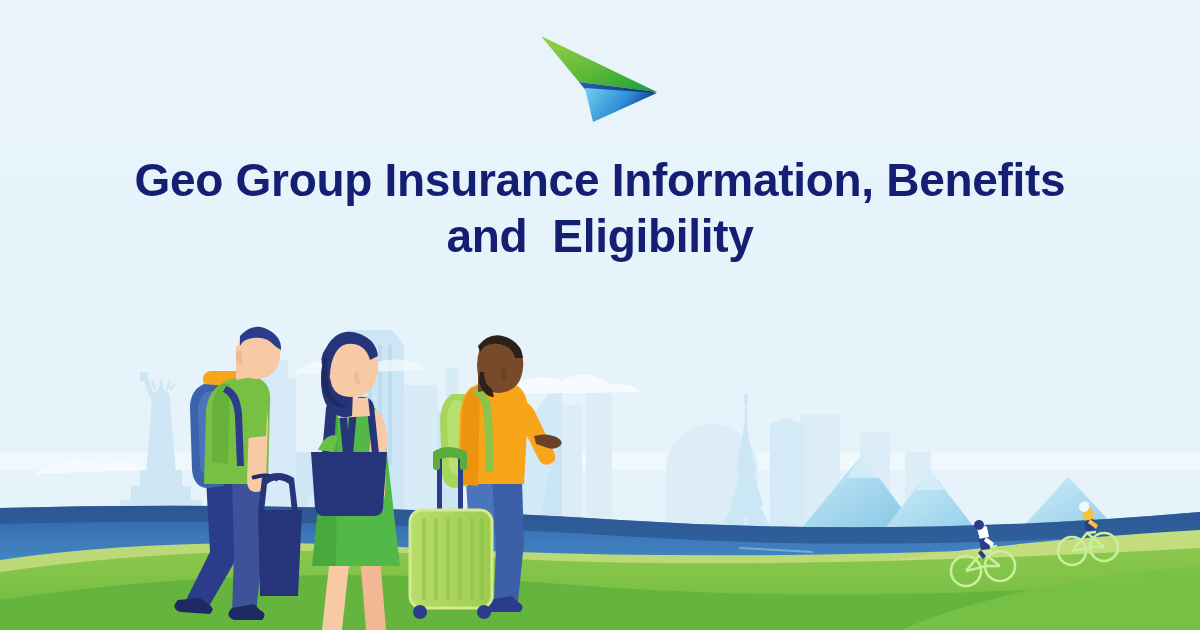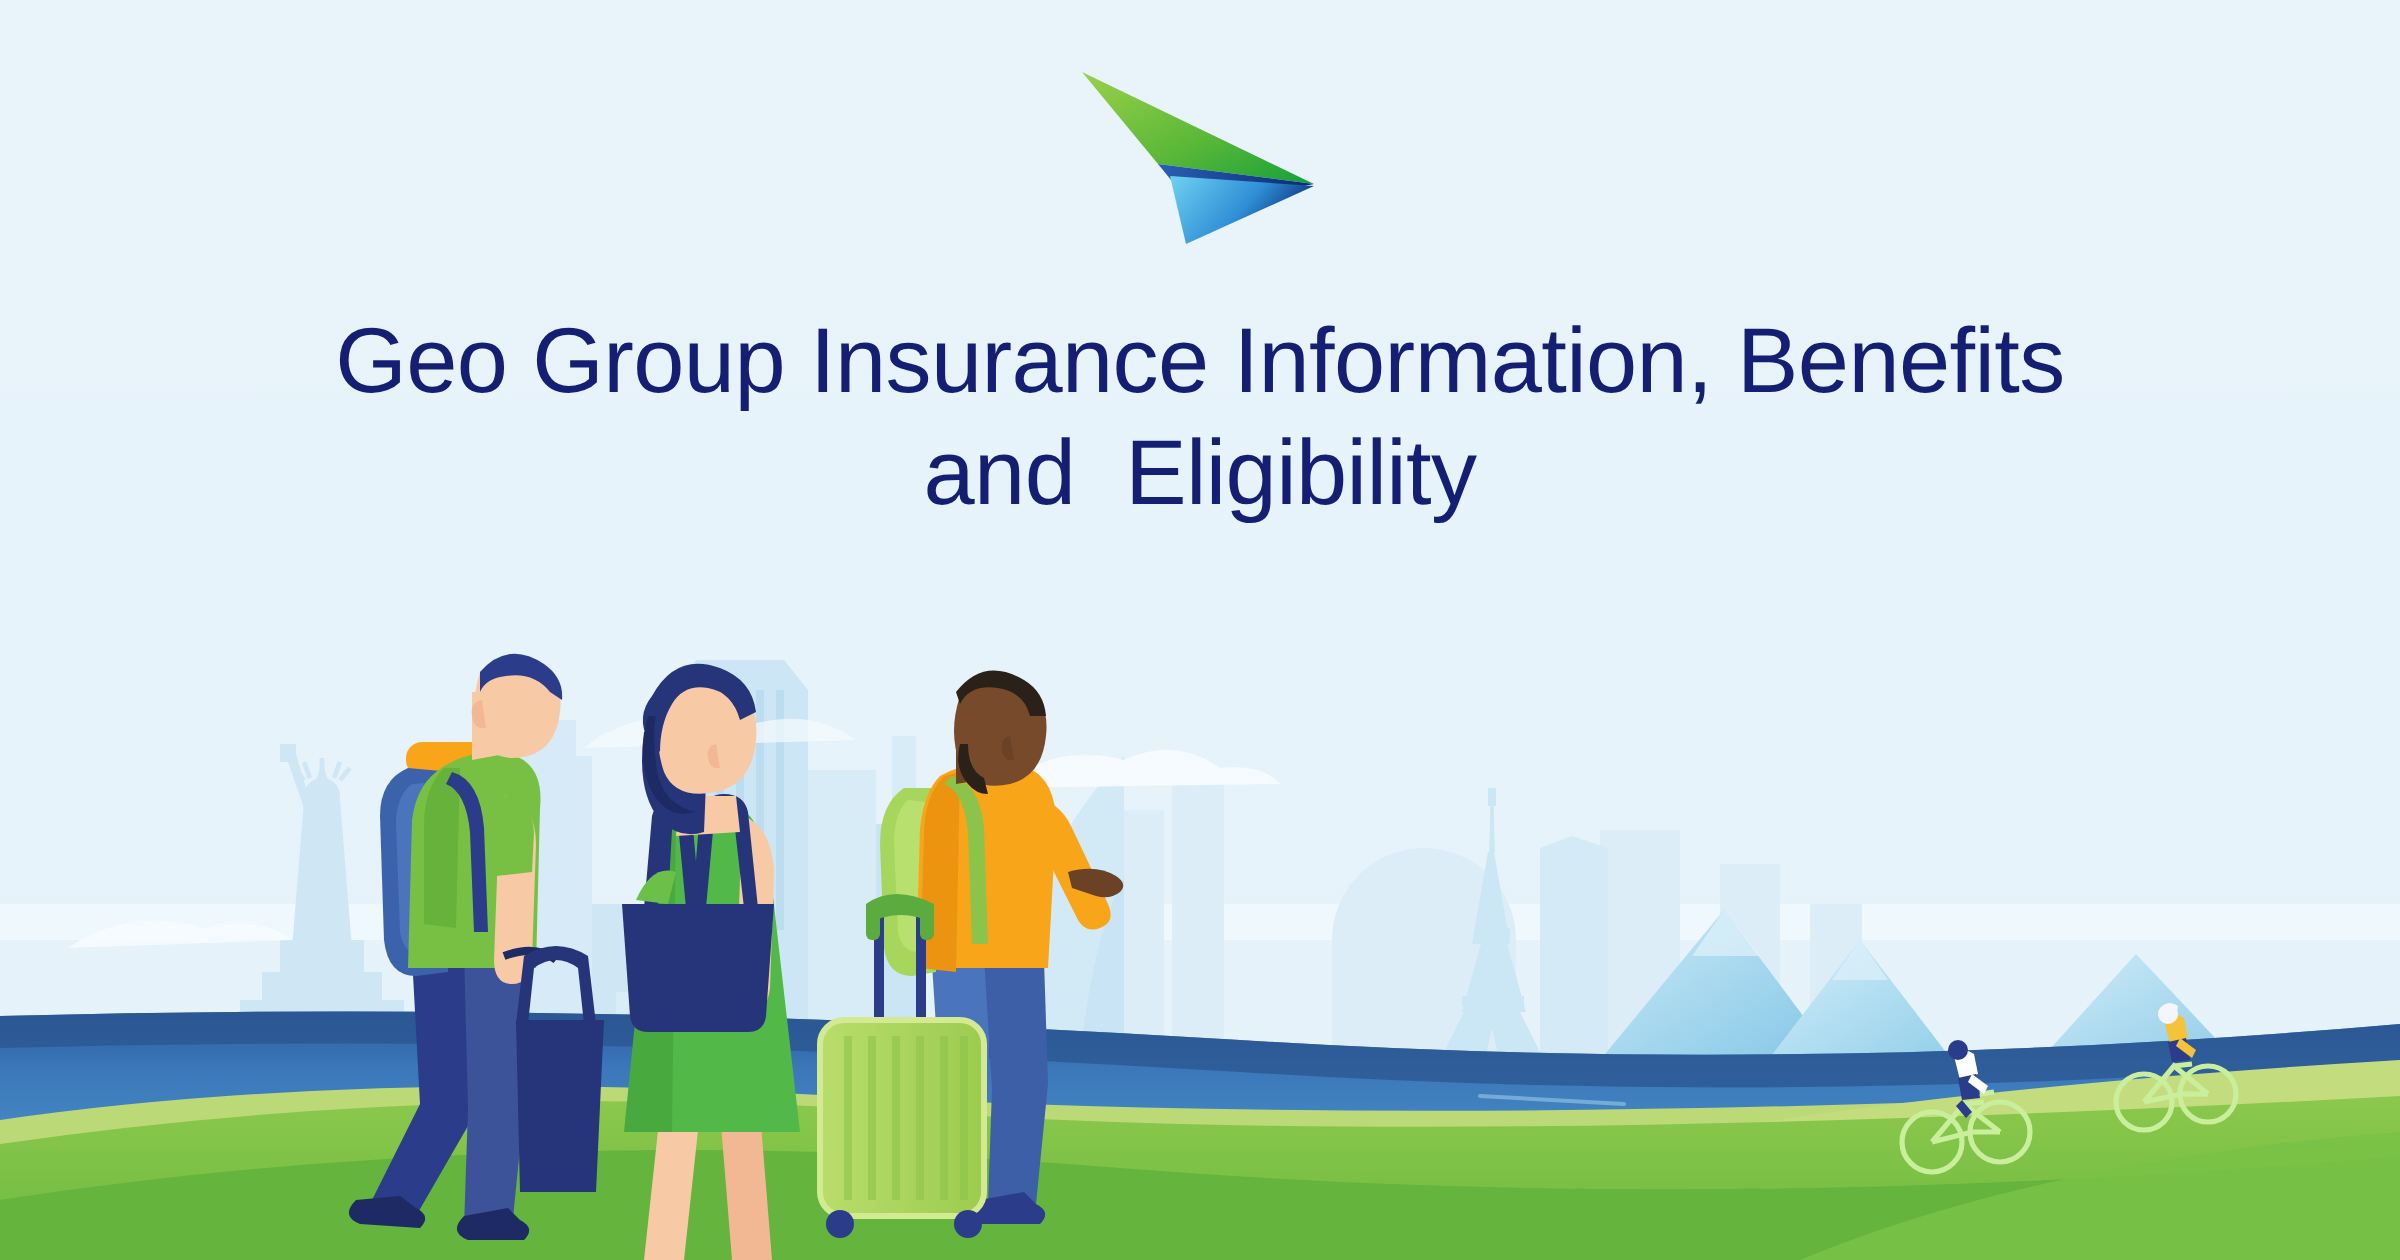--- a/index.html
+++ b/index.html
@@ -40,21 +40,21 @@
     z-index: 5;
     text-align: center;
     padding: 0 60px;
     box-sizing: border-box;
   }
   #banner-title {
     margin: 0;
     font-family: "Liberation Sans", sans-serif;
     font-size: 46px;
     line-height: 56px;
-    font-weight: 400;
+    font-weight: 700;
     color: #141f73;
     letter-spacing: -0.3px;
     white-space: pre-wrap;
   }
 </style>
 </head>
 <body>
 
 <div id="banner" style="background: rgb(233, 244, 250);">
 

